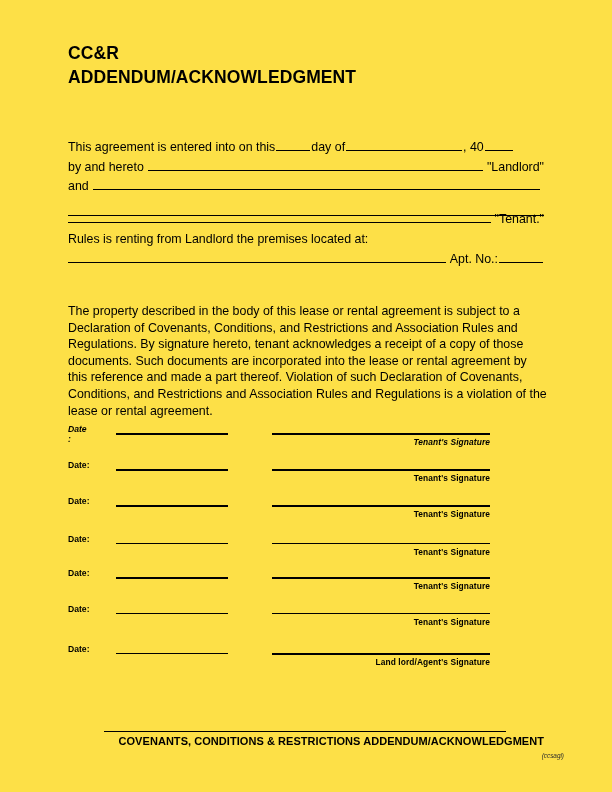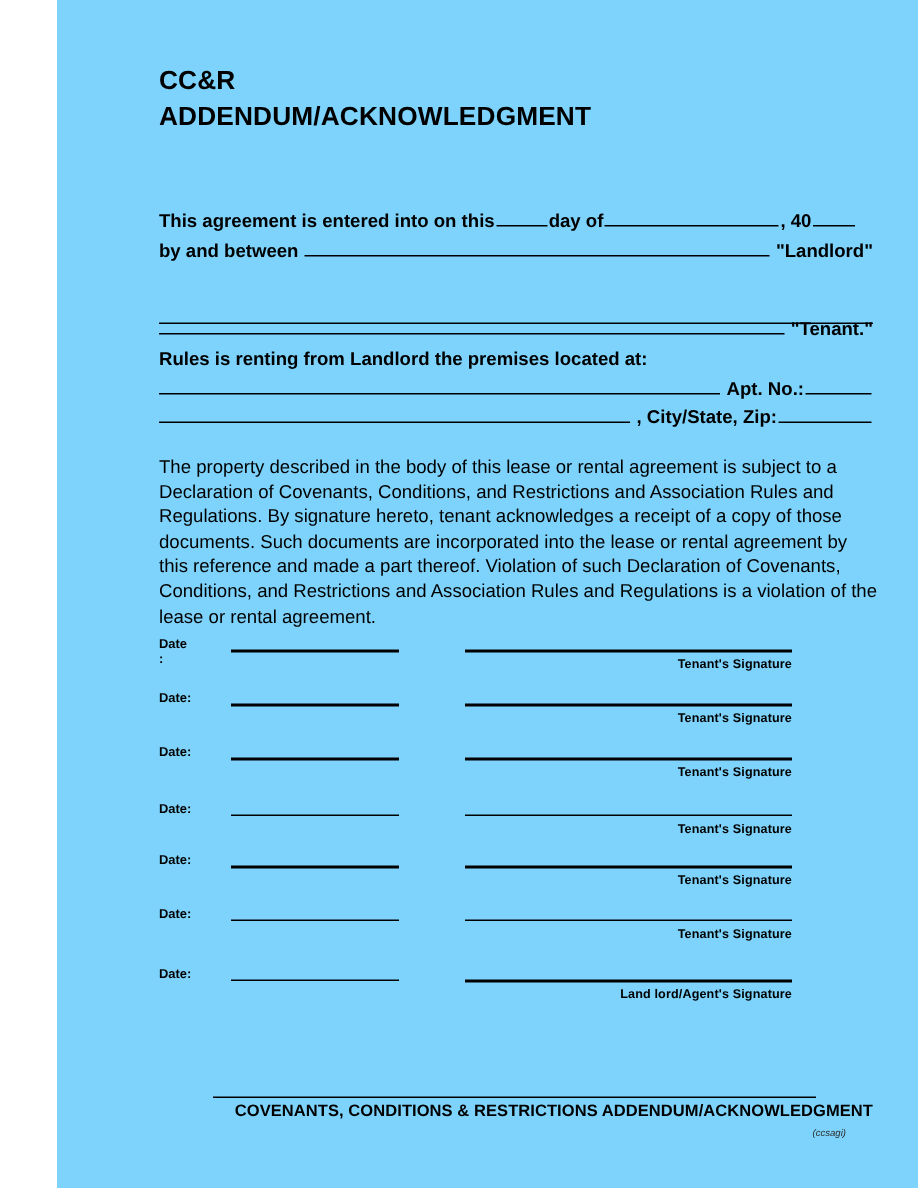--- a/index.html
+++ b/index.html
@@ -12,22 +12,21 @@
     height: 792px;
     position: relative;
     font-family: "Liberation Sans", sans-serif;
     color: #000000;
     -webkit-font-smoothing: none;
   }
 
   .page {
     position: absolute;
     inset: 0;
-    background: #7dd3fc;
-    margin-left: 38px;
+    background: #fde047;
   }
 
   
   .title {
     position: absolute;
     left: 68px;
     top: 41px;
     font-size: 17.5px;
     font-weight: bold;
     line-height: 24px;
@@ -42,21 +41,20 @@
     top: 138px;
     width: 476px;
     font-size: 12.4px;
     line-height: 19.5px;
   }
   .row {
     display: flex;
     align-items: baseline;
     height: 19.5px;
     white-space: nowrap;
-    font-weight: bold;
   }
   .txt { flex: none; }
 
   
   .ul {
     display: inline-block;
     border-bottom: 1.6px solid #000;
     height: 12px;
     vertical-align: baseline;
     margin: 0 1px;
@@ -184,25 +182,29 @@
     <div class="row">
       <span class="txt">This agreement is entered into on  this</span>
       <span class="ul w-day"></span>
       <span class="txt">day of</span>
       <span class="ul w-month"></span>
       <span class="txt">, 40</span>
       <span class="ul w-year"></span>
     </div>
 
     <div class="row">
-      <span class="txt">by and between</span>
+      <span class="txt">by and hereto</span>
       <span class="ul-flex"></span>
       <span class="txt">"Landlord"</span>
     </div>
 
+    <div class="row">
+      <span class="txt">and</span>
+      <span class="ul-flex"></span>
+    </div>
   </div>
 
   <div class="bare-rule" style="top:215px;"></div>
 
   <div class="intro" style="top:210px;">
     <div class="row">
       <span class="ul-flex" style="margin-left:0;"></span>
       <span class="txt">"Tenant."</span>
     </div>
   </div>
@@ -211,32 +213,27 @@
     <div class="row">
       <span class="txt">Rules  is renting from Landlord the premises located at:</span>
     </div>
 
     <div class="row">
       <span class="ul-flex" style="margin-left:0;"></span>
       <span class="txt">Apt. No.:</span>
       <span class="ul w-apt"></span>
     </div>
 
-    <div class="row">
-      <span class="ul-flex" style="margin-left:0;"></span>
-      <span class="txt">, City/State, Zip:</span>
-      <span class="ul w-zip"></span>
-    </div>
   </div>
 
   <div class="body-para">The property described in the body of this lease or rental agreement is subject to a Declaration of Covenants, Conditions, and Restrictions and Association Rules and Regulations.  By signature hereto, tenant acknowledges a receipt of a copy of those documents.  Such documents are incorporated into the lease or rental agreement by this reference and made a part thereof.  Violation of such Declaration of Covenants, Conditions, and Restrictions and Association Rules and Regulations is a violation of the lease or rental agreement.</div>
 
   <div class="sig-block">
 
-    <div class="sig-row" style="top:0px;">
+    <div class="sig-row" style="top:0px;font-style:italic;">
       <div class="date-label">Date
 :</div>
       <div class="date-rule bold"></div>
       <div class="sig-rule bold"></div>
       <div class="sig-caption">Tenant's Signature</div>
     </div>
 
     <div class="sig-row" style="top:36px;">
       <div class="date-label">Date:</div>
       <div class="date-rule bold"></div>

